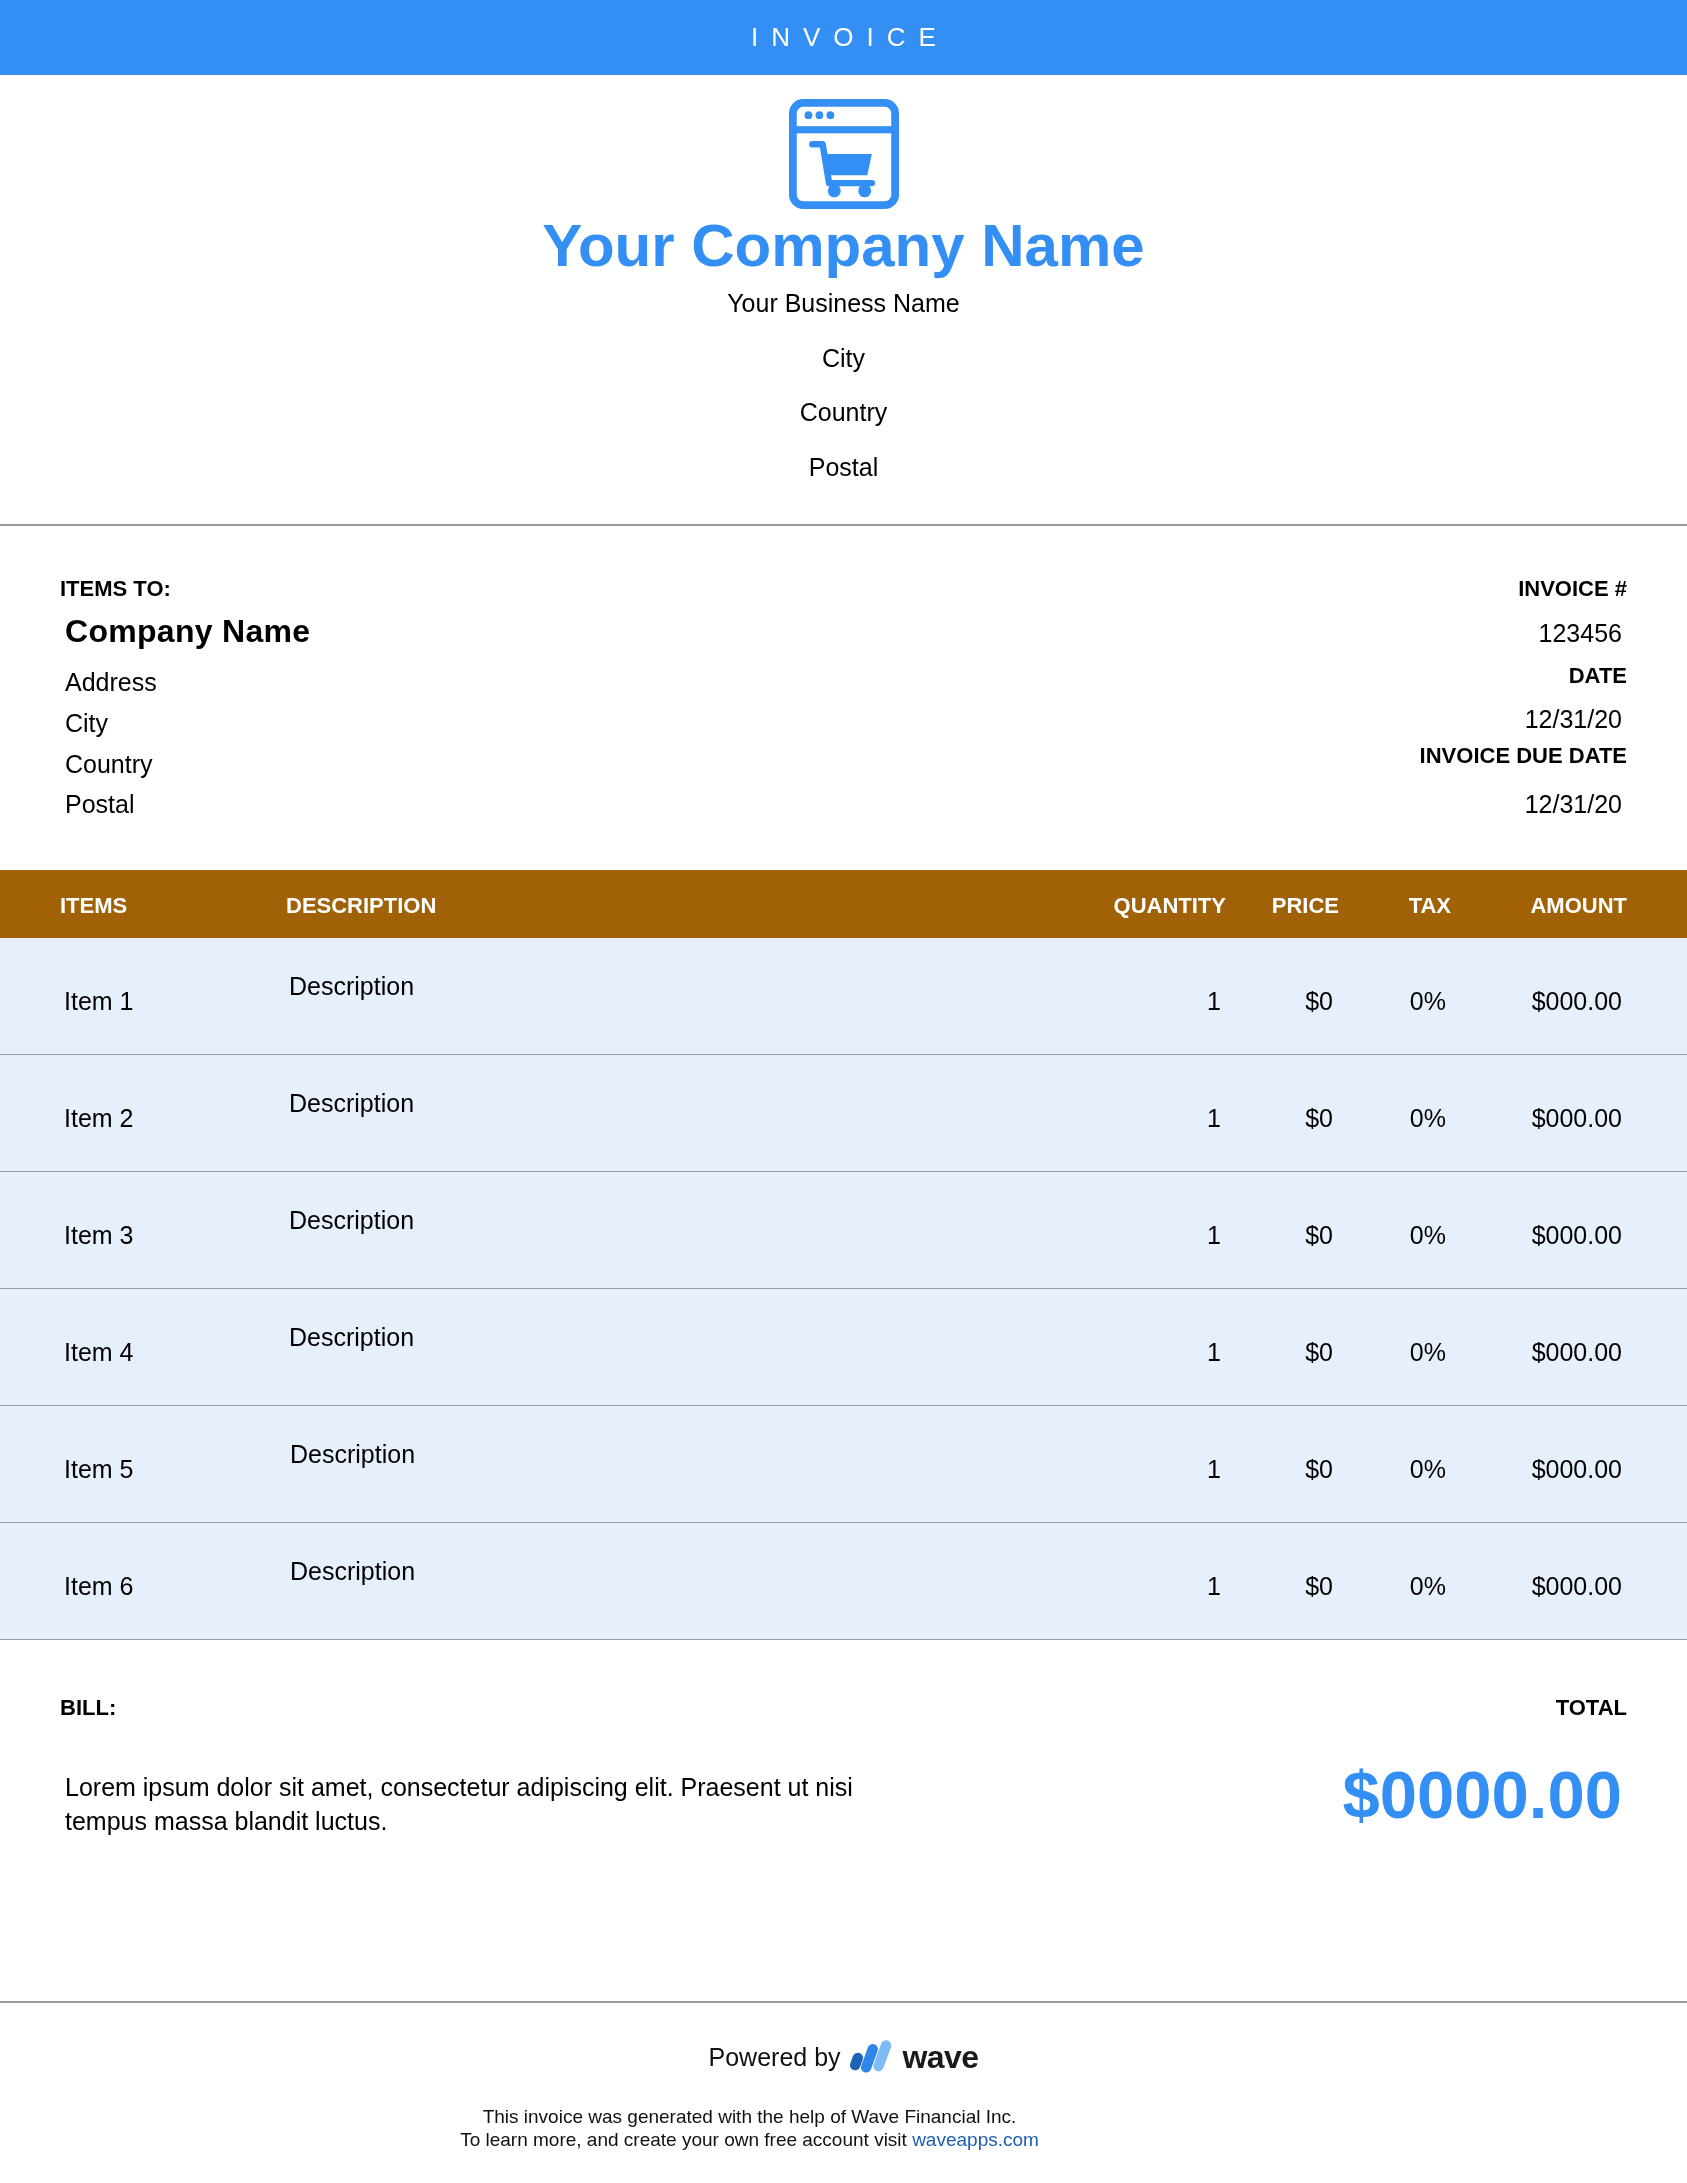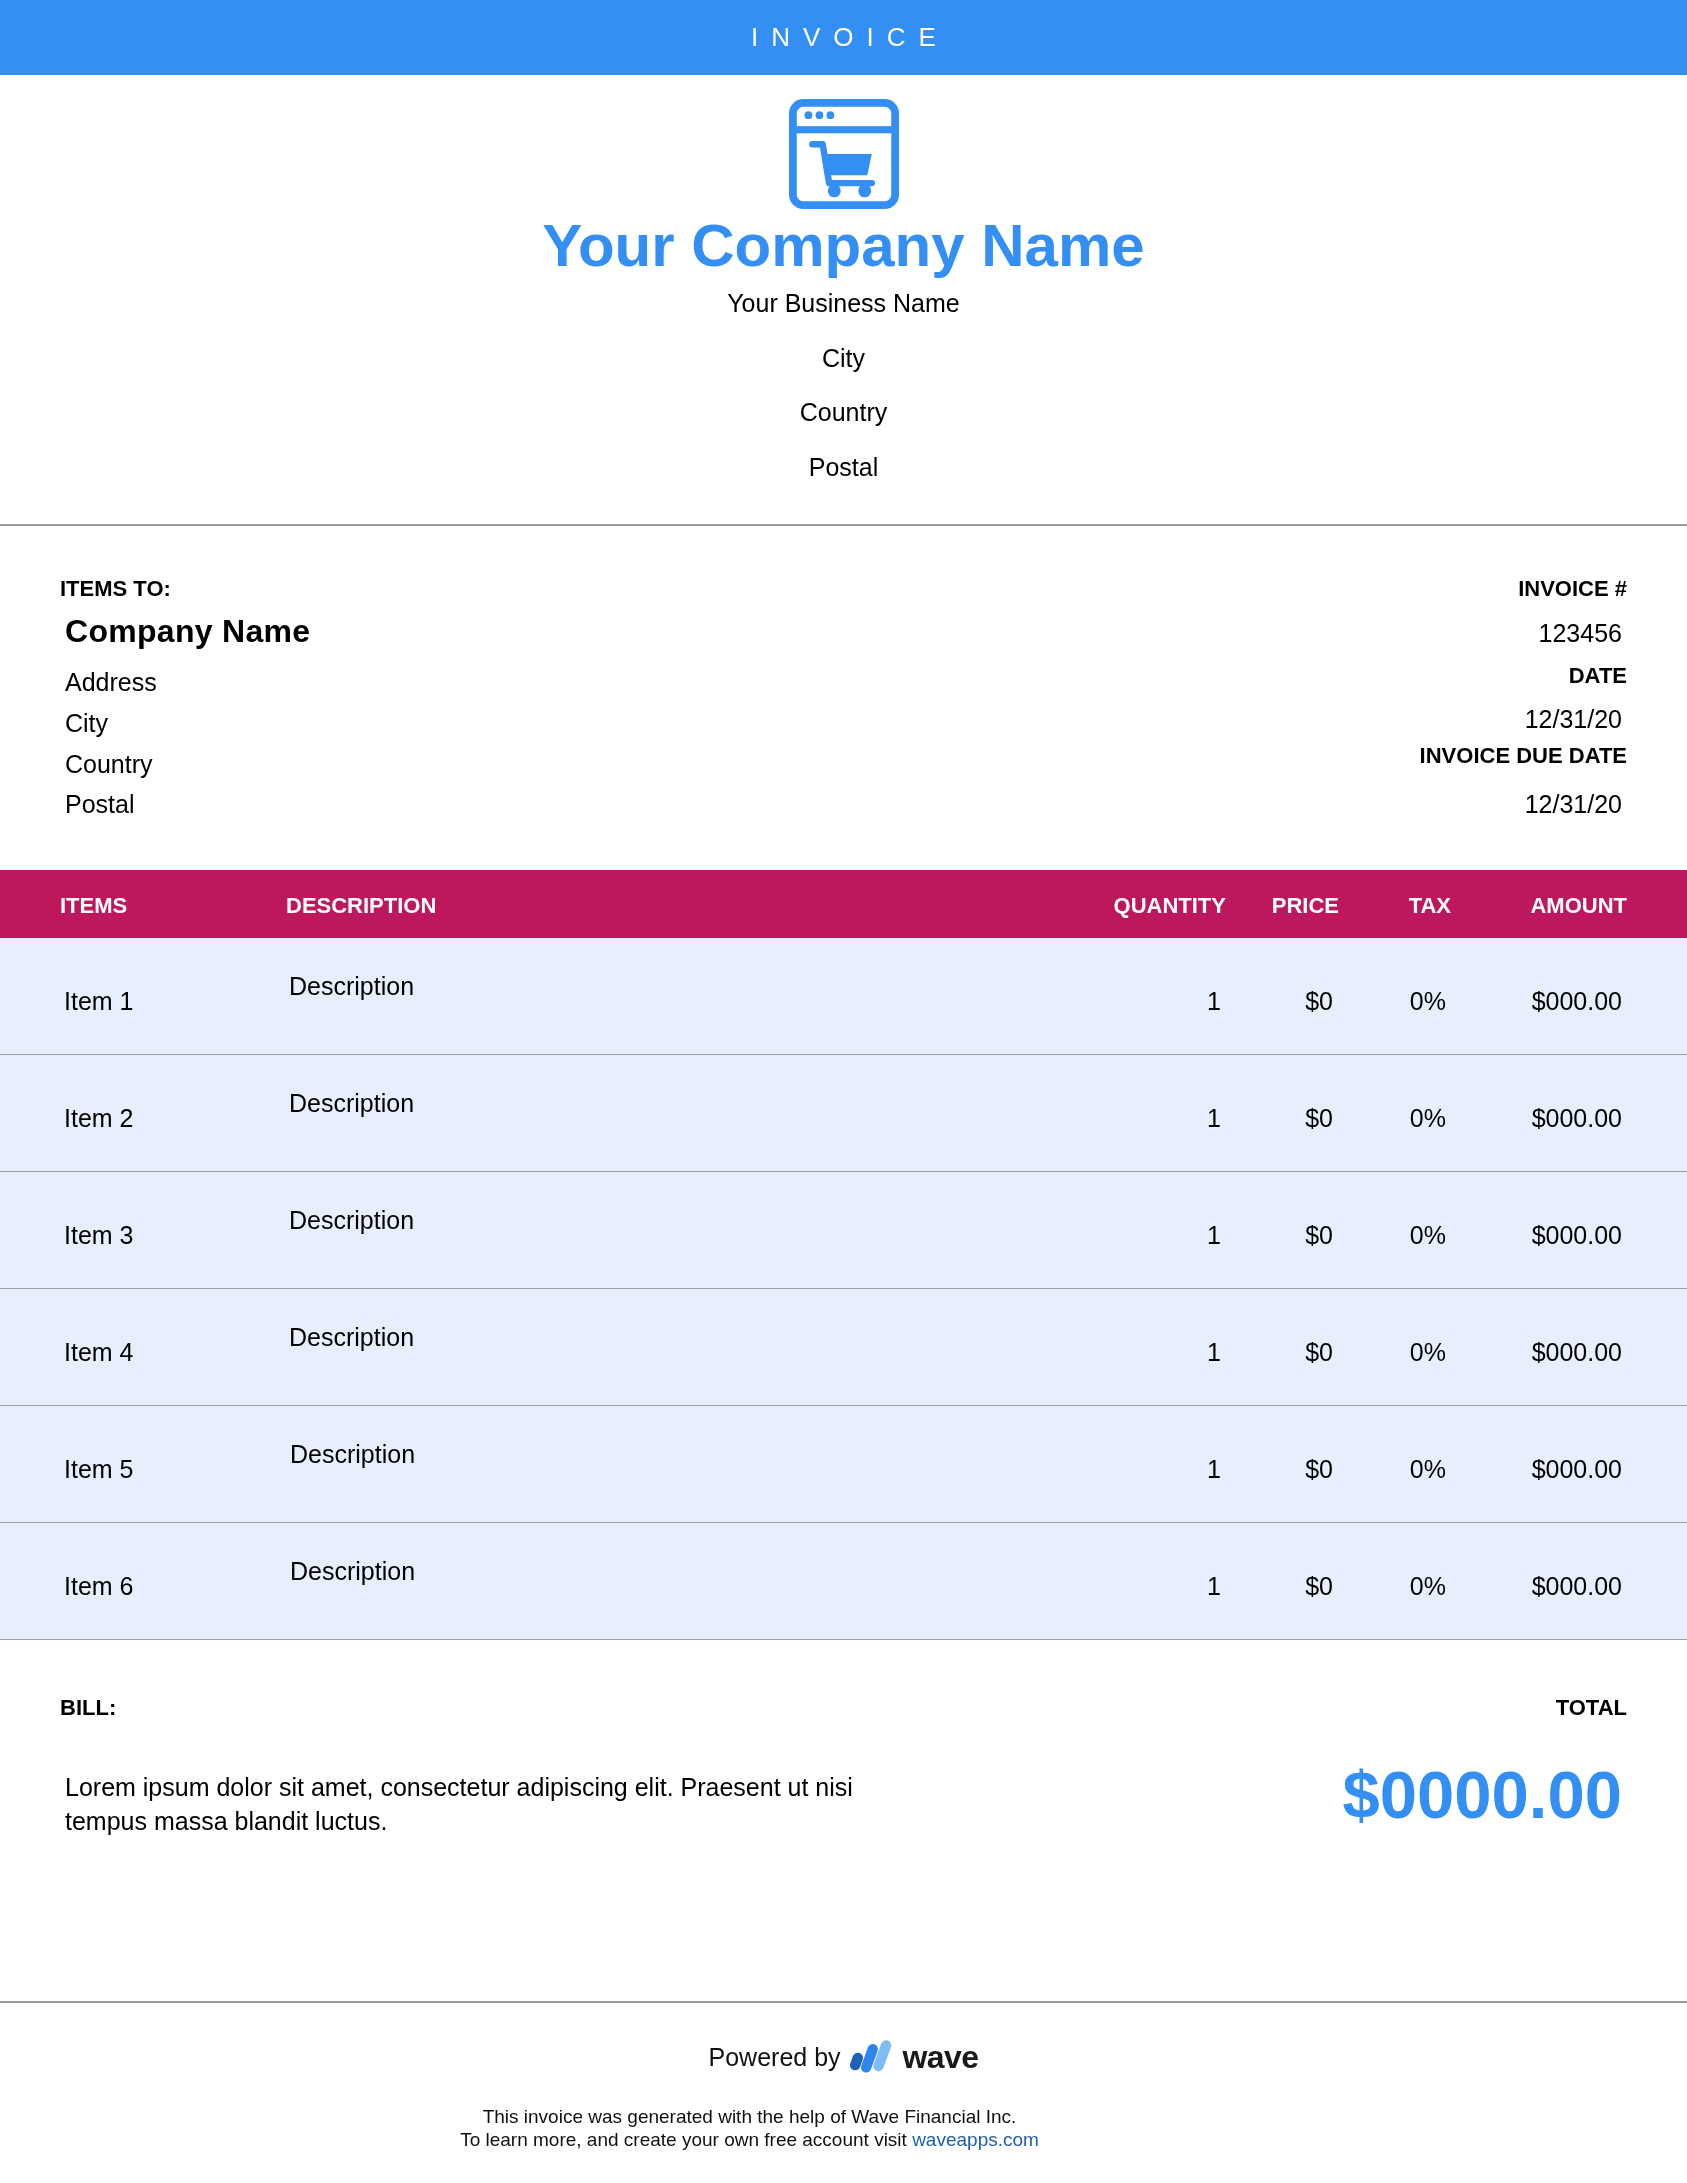--- a/index.html
+++ b/index.html
@@ -17,21 +17,21 @@
   .divider { position: absolute; left: 0; width: 1687px; height: 1.9px; background: #9a9a9a; }
 
   .bill-label { position: absolute; left: 60px; top: 576px; font-size: 22px; font-weight: 700; }
   .bill-company { position: absolute; left: 65px; top: 613px; font-size: 32px; font-weight: 700; letter-spacing: 0.3px; text-align: right; }
   .bill-line { position: absolute; left: 65px; font-size: 25px; }
 
   .meta { position: absolute; right: 60px; text-align: right; }
   .meta-label { font-size: 22px; font-weight: 700; }
   .meta-value { font-size: 25px; right: 65px; }
 
-  .thead { position: absolute; left: 0; top: 870px; width: 1687px; height: 68px; background: #be185d; }
+  .thead { position: absolute; left: 0; top: 870px; width: 1687px; height: 68px; background: #a16207; }
   .th { position: absolute; top: 23.4px; color: #ffffff; font-weight: 700; font-size: 22px; }
   .th.right { text-align: left; }
 
   .tbody { position: absolute; left: 0; top: 938px; width: 1687px; }
   .row { position: relative; width: 1687px; height: 117px; background: #e7effd; border-bottom: 1.9px solid #9a9ea6; }
   .cell { position: absolute; font-size: 25px; color: #000; }
   .cell.item { left: 64px; top: 49px; }
   .cell.desc { left: 289px; top: 34px; }
   .cell.num { top: 49px; text-align: right; }
 

